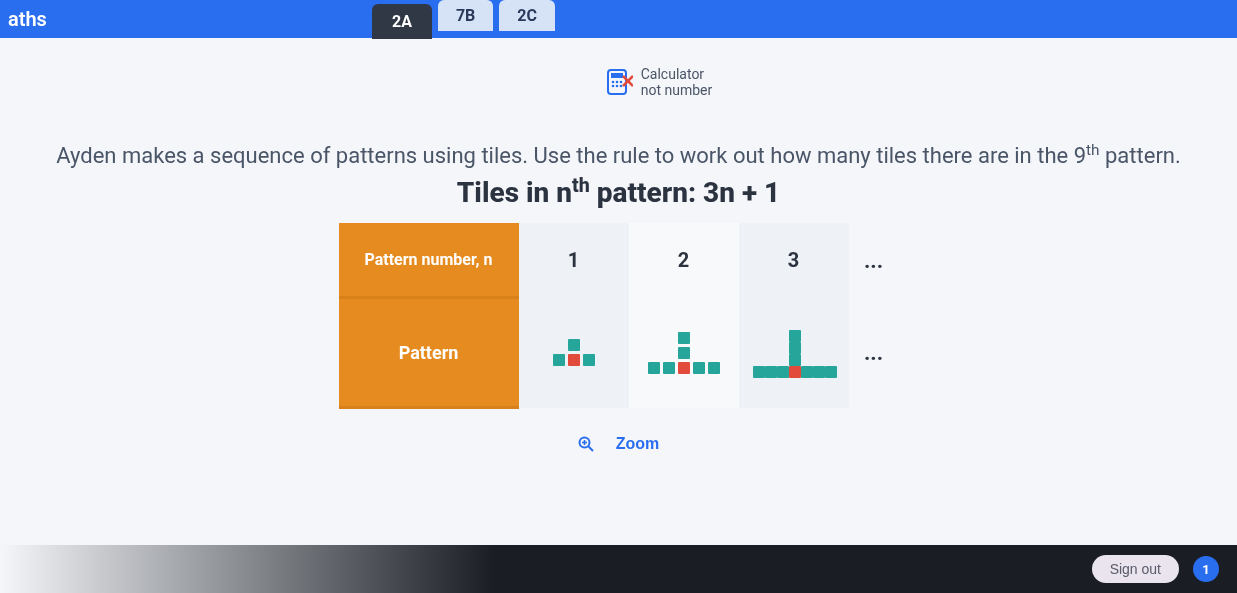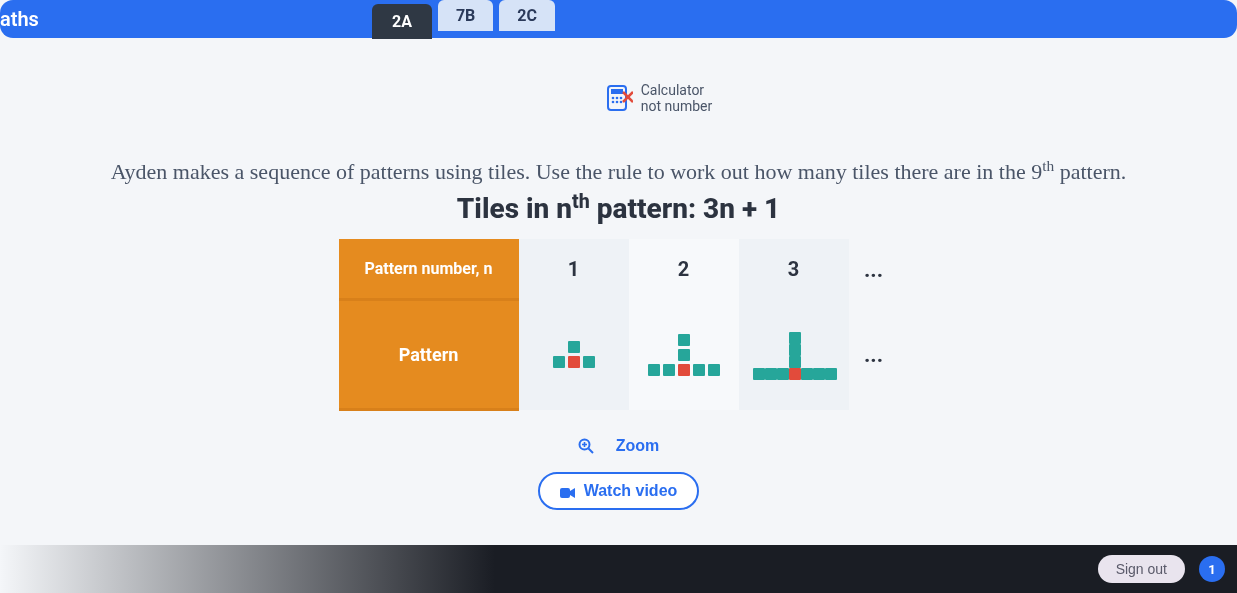--- a/index.html
+++ b/index.html
@@ -11,24 +11,23 @@
       overflow: hidden;
       position: relative;
       color: #384053;
     }
     .topbar {
       background: #2a6ef0;
       color: #fff;
       height: 38px;
       display: flex;
       align-items: center;
-      padding-left: 0;
+      padding-left: 8px;
       font-size: 20px;
       font-weight: 600;
-      border-radius: 13px;
     }
     .tabs {
       position: absolute;
       top: 0;
       left: 372px;
       display: flex;
       gap: 6px;
       align-items: flex-start;
     }
     .tab {
@@ -61,39 +60,37 @@
       color: #fff;
       padding: 8px 16px;
       border-radius: 6px;
       font-size: 15px;
       font-weight: 500;
     }
     .calc-wrap {
       display: flex;
       align-items: center;
       gap: 8px;
-      margin-top: 16px;
     }
     .calc-icon {
       width: 28px;
       height: 28px;
       position: relative;
     }
     .calc-text {
       font-size: 14px;
       color: #4a5568;
       line-height: 1.15;
     }
     .question {
       text-align: center;
       margin: 40px 30px 0 30px;
       font-size: 22px;
       color: #4a5568;
       line-height: 1.6;
-      font-family: Liberation Serif, serif;
     }
     .sup { vertical-align: super; font-size: 0.7em; }
     .figure-area {
       margin-top: 0;
       text-align: center;
     }
     .rule-title {
       font-size: 28px;
       font-weight: 800;
       color: #2c3340;
@@ -106,21 +103,21 @@
       border-collapse: collapse;
     }
     .ptable td, .ptable th {
       text-align: center;
     }
     .rowhead {
       background: #e58b1f;
       color: #fff;
       font-weight: 700;
       font-size: 16px;
-      padding: 20px 14px;
+      padding: 27px 14px;
       width: 180px;
       border-bottom: 3px solid #d8801a;
       text-align: center;
     }
     .rowhead.big {
       height: 110px;
       font-size: 18px;
     }
     .hdr-cell {
       background: #eef2f6;
@@ -189,21 +186,21 @@
     .bottom-bar {
       position: absolute;
       bottom: 0;
       right: 0;
       left: 0;
       height: 48px;
       background: linear-gradient(to left, #1a1d24 60%, rgba(26,29,36,0));
       display: flex;
       justify-content: flex-end;
       align-items: center;
-      padding-right: 12px;
+      padding-right: 18px;
       gap: 14px;
     }
     .signout {
       background: #e9e4ee;
       color: #5a5a6a;
       border-radius: 999px;
       padding: 6px 18px;
       font-size: 14px;
       cursor: pointer;
       border: none;
@@ -356,30 +353,19 @@
       <span class="mag-icon">
         <svg viewBox="0 0 16 16">
             <circle cx="6.5" cy="6.5" r="5" fill="none" stroke="#2a6ef0" stroke-width="2"></circle>
             <line x1="10.5" y1="10.5" x2="15" y2="15" stroke="#2a6ef0" stroke-width="2"></line>
             <line x1="4" y1="6.5" x2="9" y2="6.5" stroke="#2a6ef0" stroke-width="1.6"></line>
             <line x1="6.5" y1="4" x2="6.5" y2="9" stroke="#2a6ef0" stroke-width="1.6"></line>
           </svg>
       </span>
       <span>Zoom</span>
     </button>
-    <div>
-      <button class="watch-btn">
-        <span class="cam-icon">
-          <svg viewBox="0 0 16 12">
-              <rect x="0" y="1" width="10" height="10" rx="2" fill="#2a6ef0"></rect>
-              <path d="M10 4 L15 1 L15 11 L10 8 Z" fill="#2a6ef0"></path>
-            </svg>
-        </span>
-        <span>Watch video</span>
-      </button>
-    </div>
   </div>
 </div>
 
 <div class="bottom-bar">
   <button class="signout">Sign out</button>
   <div class="badge">1</div>
 </div>
 
 </body></html>

